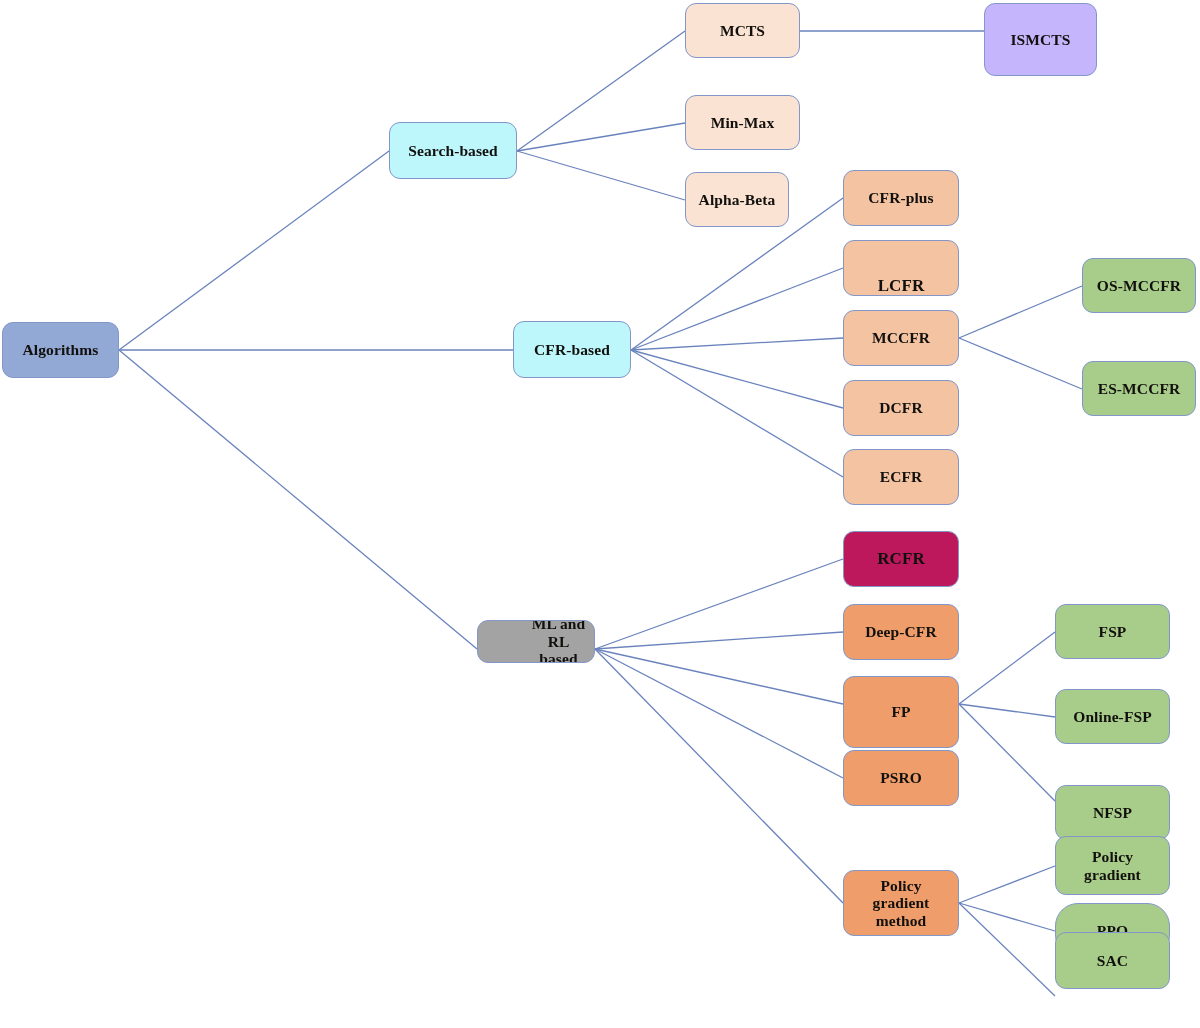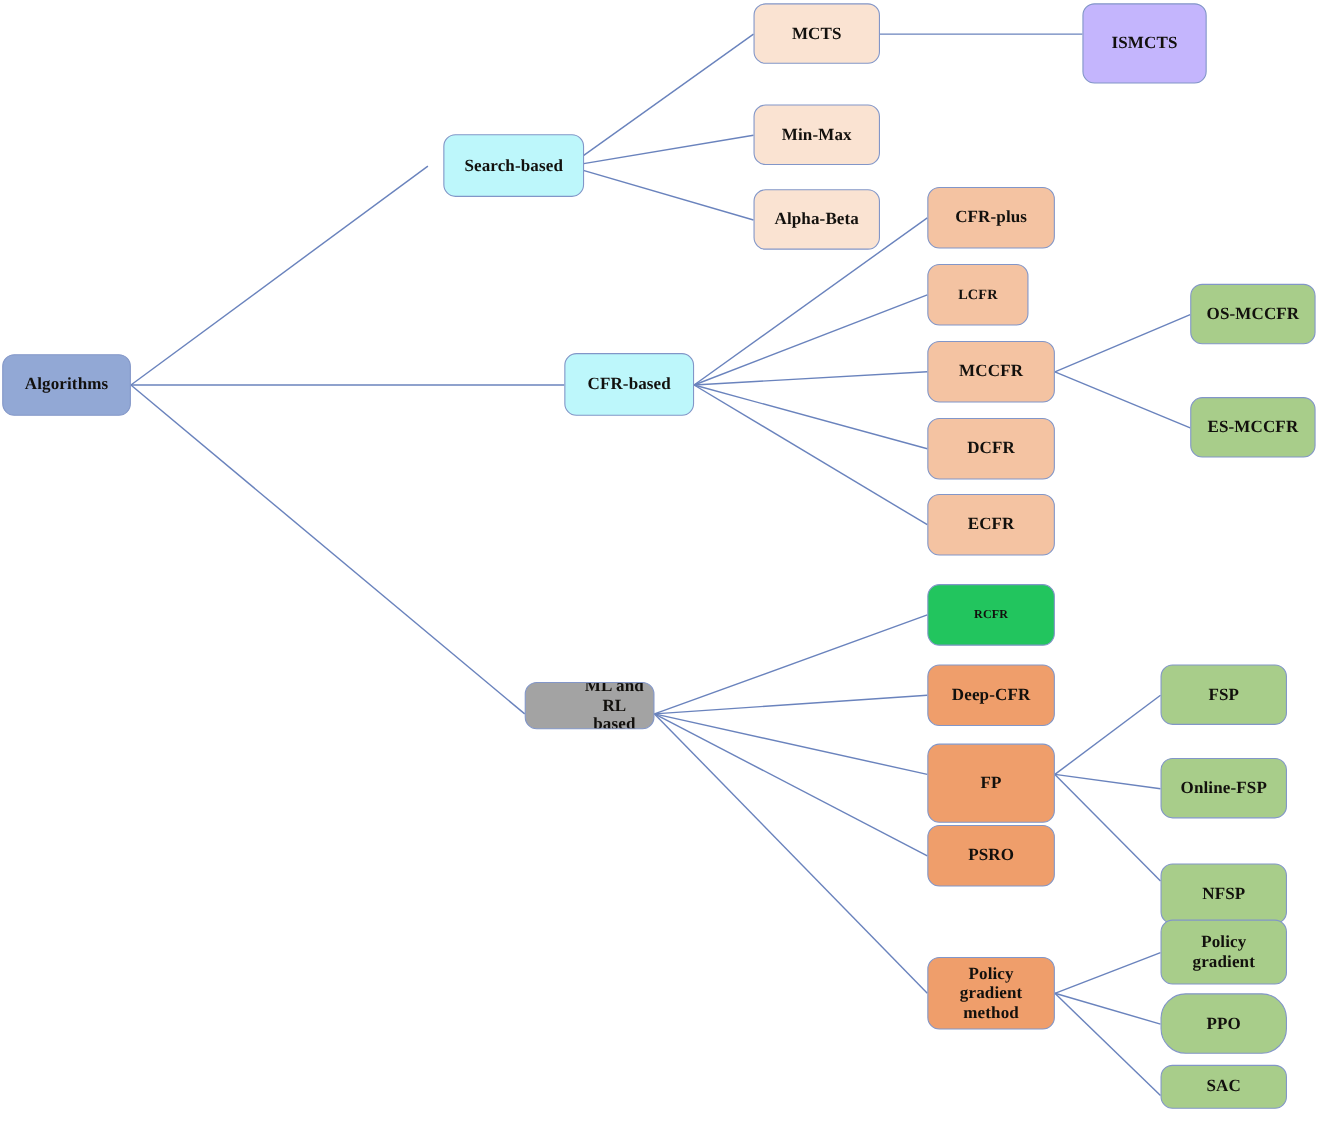--- a/index.html
+++ b/index.html
@@ -74,64 +74,64 @@
       <line x1="959" y1="704" x2="1055" y2="717" stroke="#6a83bd" stroke-width="1.3"></line>
       <line x1="959" y1="704" x2="1055" y2="801" stroke="#6a83bd" stroke-width="1.3"></line>
       <line x1="959" y1="903" x2="1055" y2="866" stroke="#6a83bd" stroke-width="1.3"></line>
       <line x1="959" y1="903" x2="1055" y2="931" stroke="#6a83bd" stroke-width="1.3"></line>
       <line x1="959" y1="903" x2="1055" y2="996" stroke="#6a83bd" stroke-width="1.3"></line>
     </svg>
   <div id="node-layer">
       <div class="node" style="left: 2px; top: 322px; width: 117px; height: 56px; background: rgb(146, 168, 213); border-color: rgb(130, 150, 200); font-size: 15.5px;">
         <span class="label">Algorithms</span>
       </div>
-      <div class="node" style="left: 403px; top: 122px; width: 128px; height: 57px; background: rgb(189, 247, 251); border-color: rgb(130, 150, 200); font-size: 15.5px;">
+      <div class="node" style="left: 389px; top: 122px; width: 128px; height: 57px; background: rgb(189, 247, 251); border-color: rgb(130, 150, 200); font-size: 15.5px;">
         <span class="label">Search-based</span>
       </div>
       <div class="node" style="left: 513px; top: 321px; width: 118px; height: 57px; background: rgb(189, 247, 251); border-color: rgb(130, 150, 200); font-size: 15.5px;">
         <span class="label">CFR-based</span>
       </div>
       <div class="node" style="left: 477px; top: 620px; width: 118px; height: 43px; background: #a3a3a3; border-color: rgb(130, 150, 200); font-size: 15.5px; padding-left: 45px;">
         <span class="label">ML and RL
 based</span>
       </div>
       <div class="node" style="left: 685px; top: 3px; width: 115px; height: 55px; background: rgb(250, 227, 210); border-color: rgb(130, 150, 200); font-size: 15.5px;">
         <span class="label">MCTS</span>
       </div>
       <div class="node" style="left: 685px; top: 95px; width: 115px; height: 55px; background: rgb(250, 227, 210); border-color: rgb(130, 150, 200); font-size: 15.5px;">
         <span class="label">Min-Max</span>
       </div>
-      <div class="node" style="left: 685px; top: 172px; width: 115px; height: 55px; background: rgb(250, 227, 210); border-color: rgb(130, 150, 200); font-size: 15.5px;">
+      <div class="node" style="left: 685px; top: 172px; width: 104px; height: 55px; background: rgb(250, 227, 210); border-color: rgb(130, 150, 200); font-size: 15.5px;">
         <span class="label">Alpha-Beta</span>
       </div>
       <div class="node" style="left: 984px; top: 3px; width: 113px; height: 73px; background: #c4b5fd; border-color: rgb(130, 150, 200); font-size: 15.5px;">
         <span class="label">ISMCTS</span>
       </div>
       <div class="node" style="left: 843px; top: 170px; width: 116px; height: 56px; background: rgb(244, 195, 162); border-color: rgb(130, 150, 200); font-size: 15.5px;">
         <span class="label">CFR-plus</span>
       </div>
-      <div class="node" style="left: 843px; top: 240px; width: 92px; height: 56px; background: rgb(244, 195, 162); border-color: rgb(130, 150, 200); font-size: 13px;">
+      <div class="node" style="left: 843px; top: 240px; width: 116px; height: 56px; background: rgb(244, 195, 162); border-color: rgb(130, 150, 200); font-size: 17px; align-items: flex-end;">
         <span class="label">LCFR</span>
       </div>
       <div class="node" style="left: 843px; top: 310px; width: 116px; height: 56px; background: rgb(244, 195, 162); border-color: rgb(130, 150, 200); font-size: 15.5px;">
         <span class="label">MCCFR</span>
       </div>
       <div class="node" style="left: 843px; top: 380px; width: 116px; height: 56px; background: rgb(244, 195, 162); border-color: rgb(130, 150, 200); font-size: 15.5px;">
         <span class="label">DCFR</span>
       </div>
       <div class="node" style="left: 843px; top: 449px; width: 116px; height: 56px; background: rgb(244, 195, 162); border-color: rgb(130, 150, 200); font-size: 15.5px;">
         <span class="label">ECFR</span>
       </div>
       <div class="node" style="left: 1082px; top: 258px; width: 114px; height: 55px; background: rgb(168, 205, 138); border-color: rgb(130, 150, 200); font-size: 15.5px;">
         <span class="label">OS-MCCFR</span>
       </div>
       <div class="node" style="left: 1082px; top: 361px; width: 114px; height: 55px; background: rgb(168, 205, 138); border-color: rgb(130, 150, 200); font-size: 15.5px;">
         <span class="label">ES-MCCFR</span>
       </div>
-      <div class="node" style="left: 843px; top: 531px; width: 116px; height: 56px; background: #22c55e; border-color: rgb(130, 150, 200); font-size: 11px;">
+      <div class="node" style="left: 843px; top: 531px; width: 116px; height: 56px; background: #be185d; border-color: rgb(130, 150, 200); font-size: 17px;">
         <span class="label">RCFR</span>
       </div>
       <div class="node" style="left: 843px; top: 604px; width: 116px; height: 56px; background: rgb(239, 158, 107); border-color: rgb(130, 150, 200); font-size: 15.5px;">
         <span class="label">Deep-CFR</span>
       </div>
       <div class="node" style="left: 843px; top: 676px; width: 116px; height: 72px; background: rgb(239, 158, 107); border-color: rgb(130, 150, 200); font-size: 15.5px;">
         <span class="label">FP</span>
       </div>
       <div class="node" style="left: 843px; top: 750px; width: 116px; height: 56px; background: rgb(239, 158, 107); border-color: rgb(130, 150, 200); font-size: 15.5px;">
         <span class="label">PSRO</span>
@@ -150,17 +150,17 @@
       <div class="node" style="left: 1055px; top: 773px; width: 115px; height: 55px; background: rgb(168, 205, 138); border-color: rgb(130, 150, 200); font-size: 15.5px; margin-top: 12px;">
         <span class="label">NFSP</span>
       </div>
       <div class="node" style="left: 1055px; top: 836px; width: 115px; height: 59px; background: rgb(168, 205, 138); border-color: rgb(130, 150, 200); font-size: 15.5px;">
         <span class="label">Policy
 gradient</span>
       </div>
       <div class="node" style="left: 1055px; top: 903px; width: 115px; height: 55px; background: rgb(168, 205, 138); border-color: rgb(130, 150, 200); font-size: 15.5px; border-radius: 23px;">
         <span class="label">PPO</span>
       </div>
-      <div class="node" style="left: 1055px; top: 968px; width: 115px; height: 40px; background: rgb(168, 205, 138); border-color: rgb(130, 150, 200); font-size: 15.5px;">
+      <div class="node" style="left: 1055px; top: 932px; width: 115px; height: 57px; background: rgb(168, 205, 138); border-color: rgb(130, 150, 200); font-size: 15.5px;">
         <span class="label">SAC</span>
       </div>
     </div>
 </div>
 
 </body></html>

